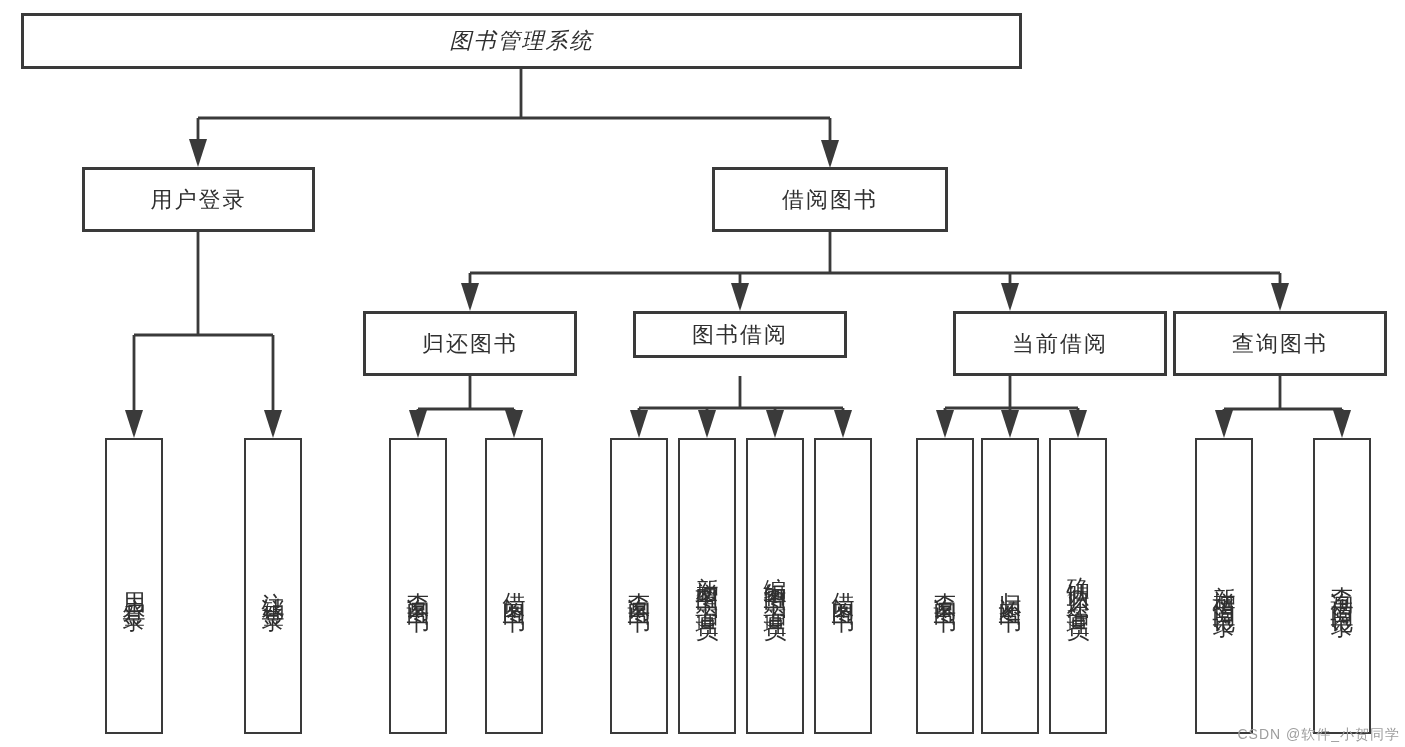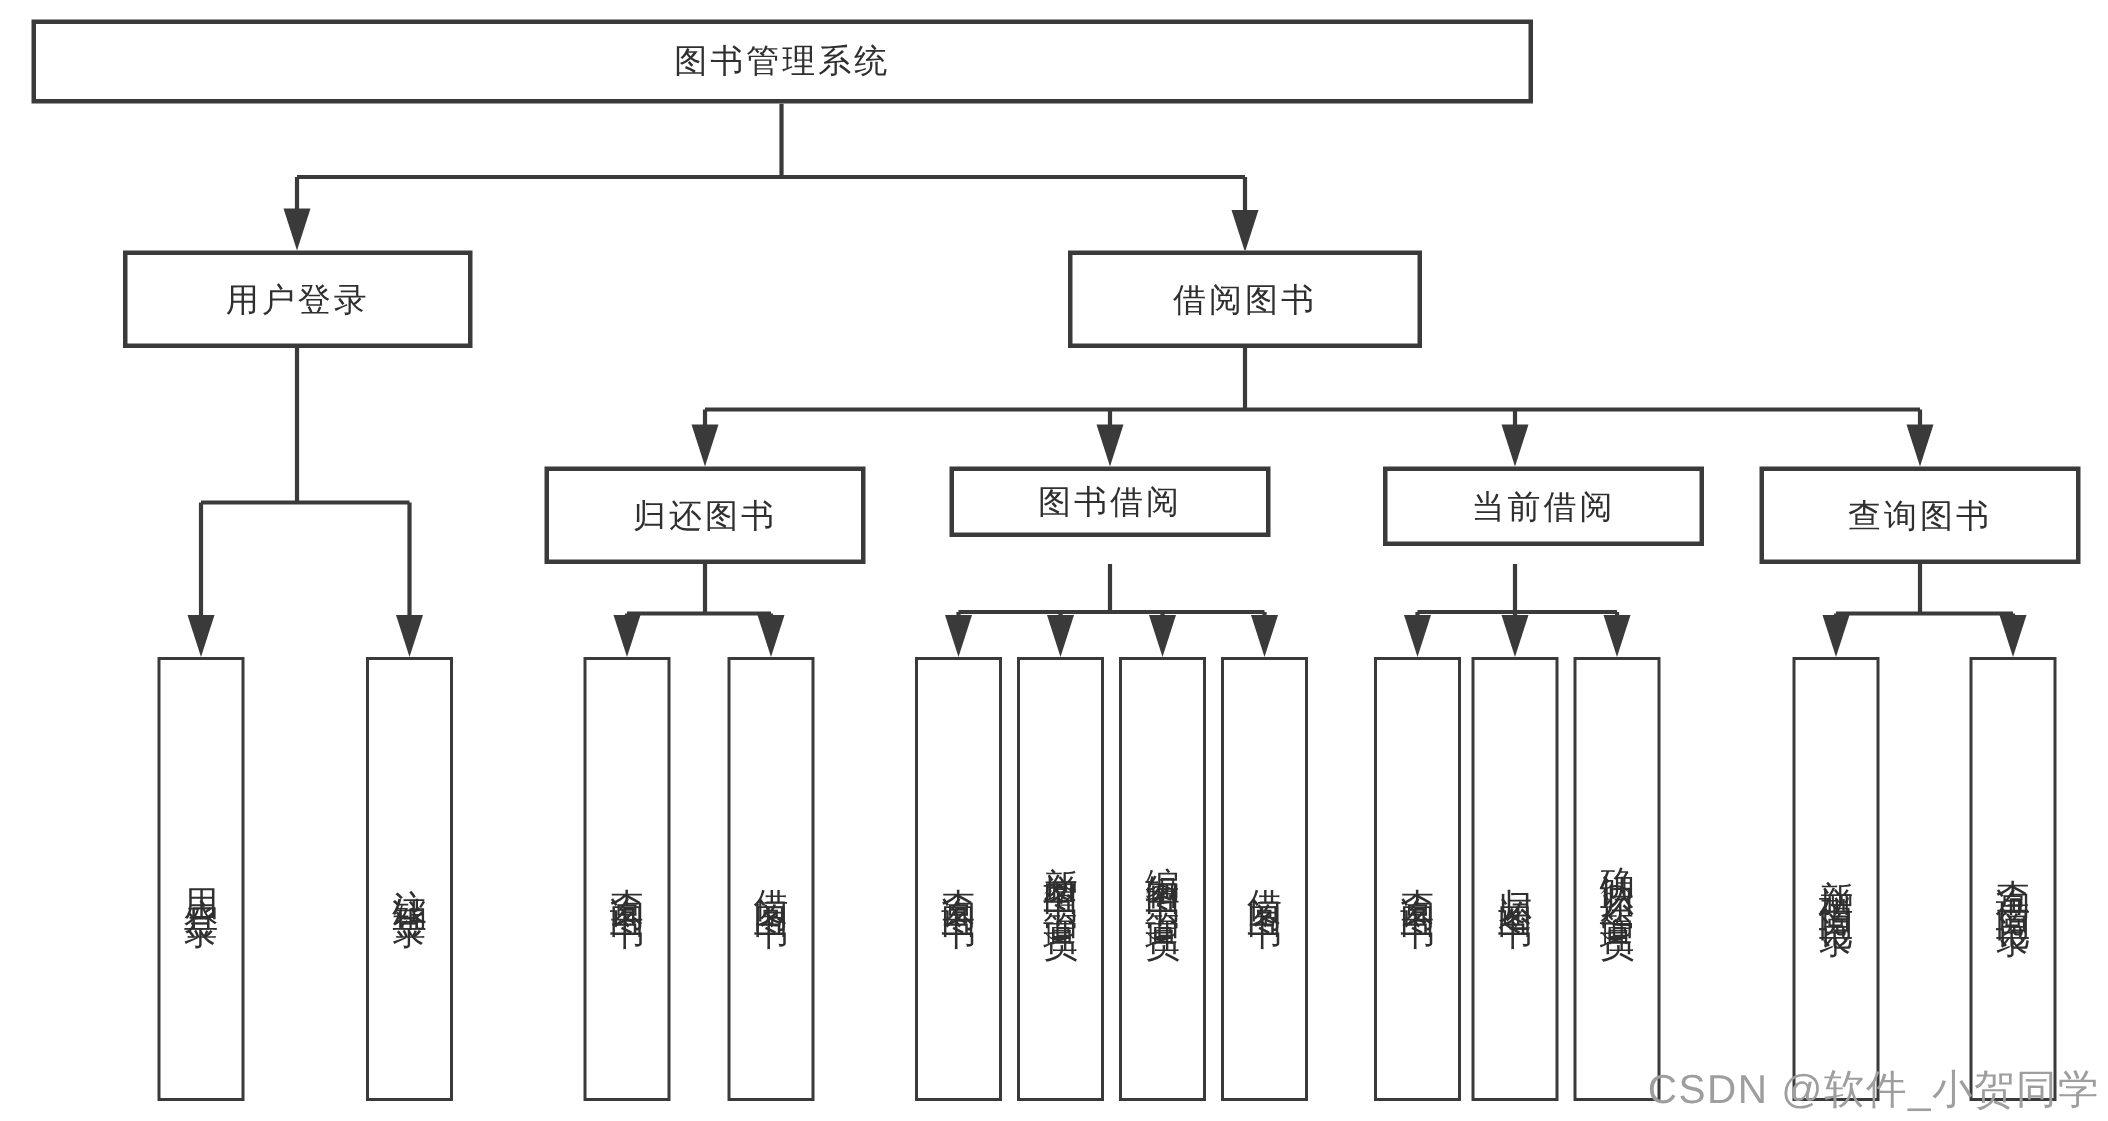--- a/index.html
+++ b/index.html
@@ -18,34 +18,34 @@
     position:absolute;
     box-sizing:border-box;
     border:3px solid #3a3a3a;
     background:#ffffff;
     display:flex;align-items:center;justify-content:center;
     color:#2f2f2f;
     font-size:22px;
     letter-spacing:2px;
     white-space:nowrap;
   }
-  .node.root{border-width:3px;}
+  .node.root{border-width:3px;font-style:italic;}
   .node.leaf{border-width:2.5px;}
   .vtext{
     writing-mode:vertical-rl;
     text-orientation:mixed;
     font-size:23px;
     letter-spacing:6px;
     line-height:1;
     white-space:nowrap;
   }
   .watermark{
     position:absolute;
     right:5px;bottom:3px;
-    font-size:27px;
+    font-size:14px;
     color:#9e9e9e;
     letter-spacing:1px;
   }
 </style>
 </head>
 <body>
 
 <div class="stage">
 
   <svg class="connectors" viewBox="0 0 1405 747" xmlns="http://www.w3.org/2000/svg">
@@ -101,21 +101,21 @@
   <div class="node" style="left:712px;top:167px;width:236px;height:65px">
     <span>借阅图书</span>
   </div>
 
   <div class="node" style="left:363px;top:311px;width:214px;height:65px">
     <span>归还图书</span>
   </div>
   <div class="node" style="left:633px;top:311px;width:214px;height:47px">
     <span>图书借阅</span>
   </div>
-  <div class="node" style="left:922px;top:311px;width:214px;height:53px">
+  <div class="node" style="left:953px;top:311px;width:214px;height:65px">
     <span>当前借阅</span>
   </div>
   <div class="node" style="left:1173px;top:311px;width:214px;height:65px">
     <span>查询图书</span>
   </div>
 
   <div class="node leaf" style="left:105px;top:438px;width:58px;height:296px">
     <span class="vtext">用户登录</span>
   </div>
   <div class="node leaf" style="left:244px;top:438px;width:58px;height:296px">

